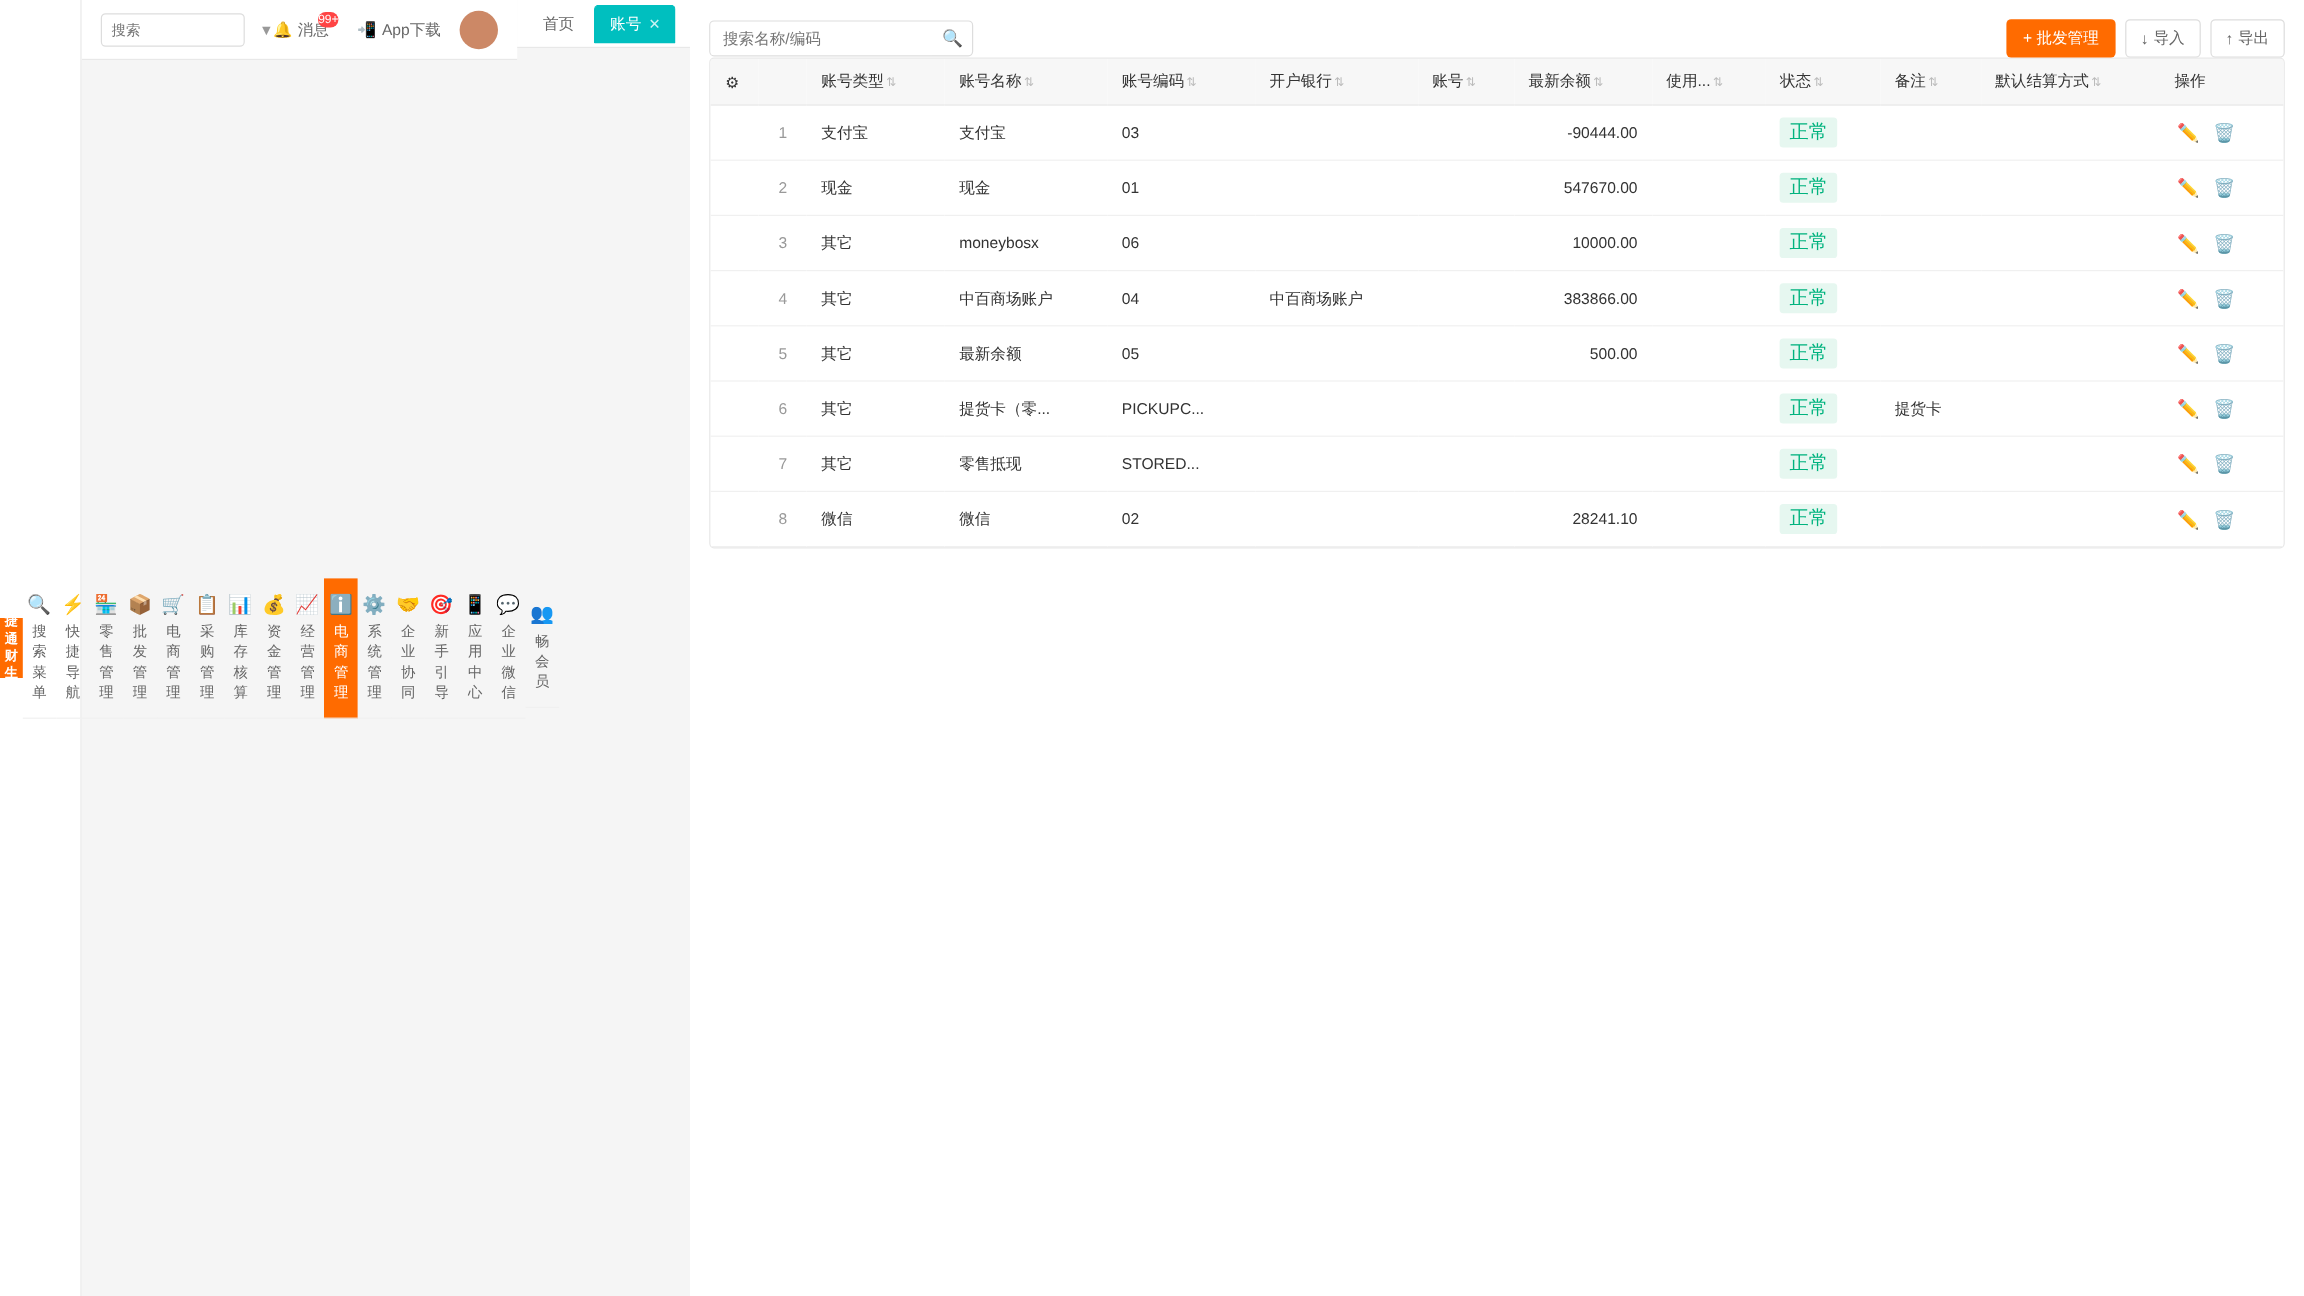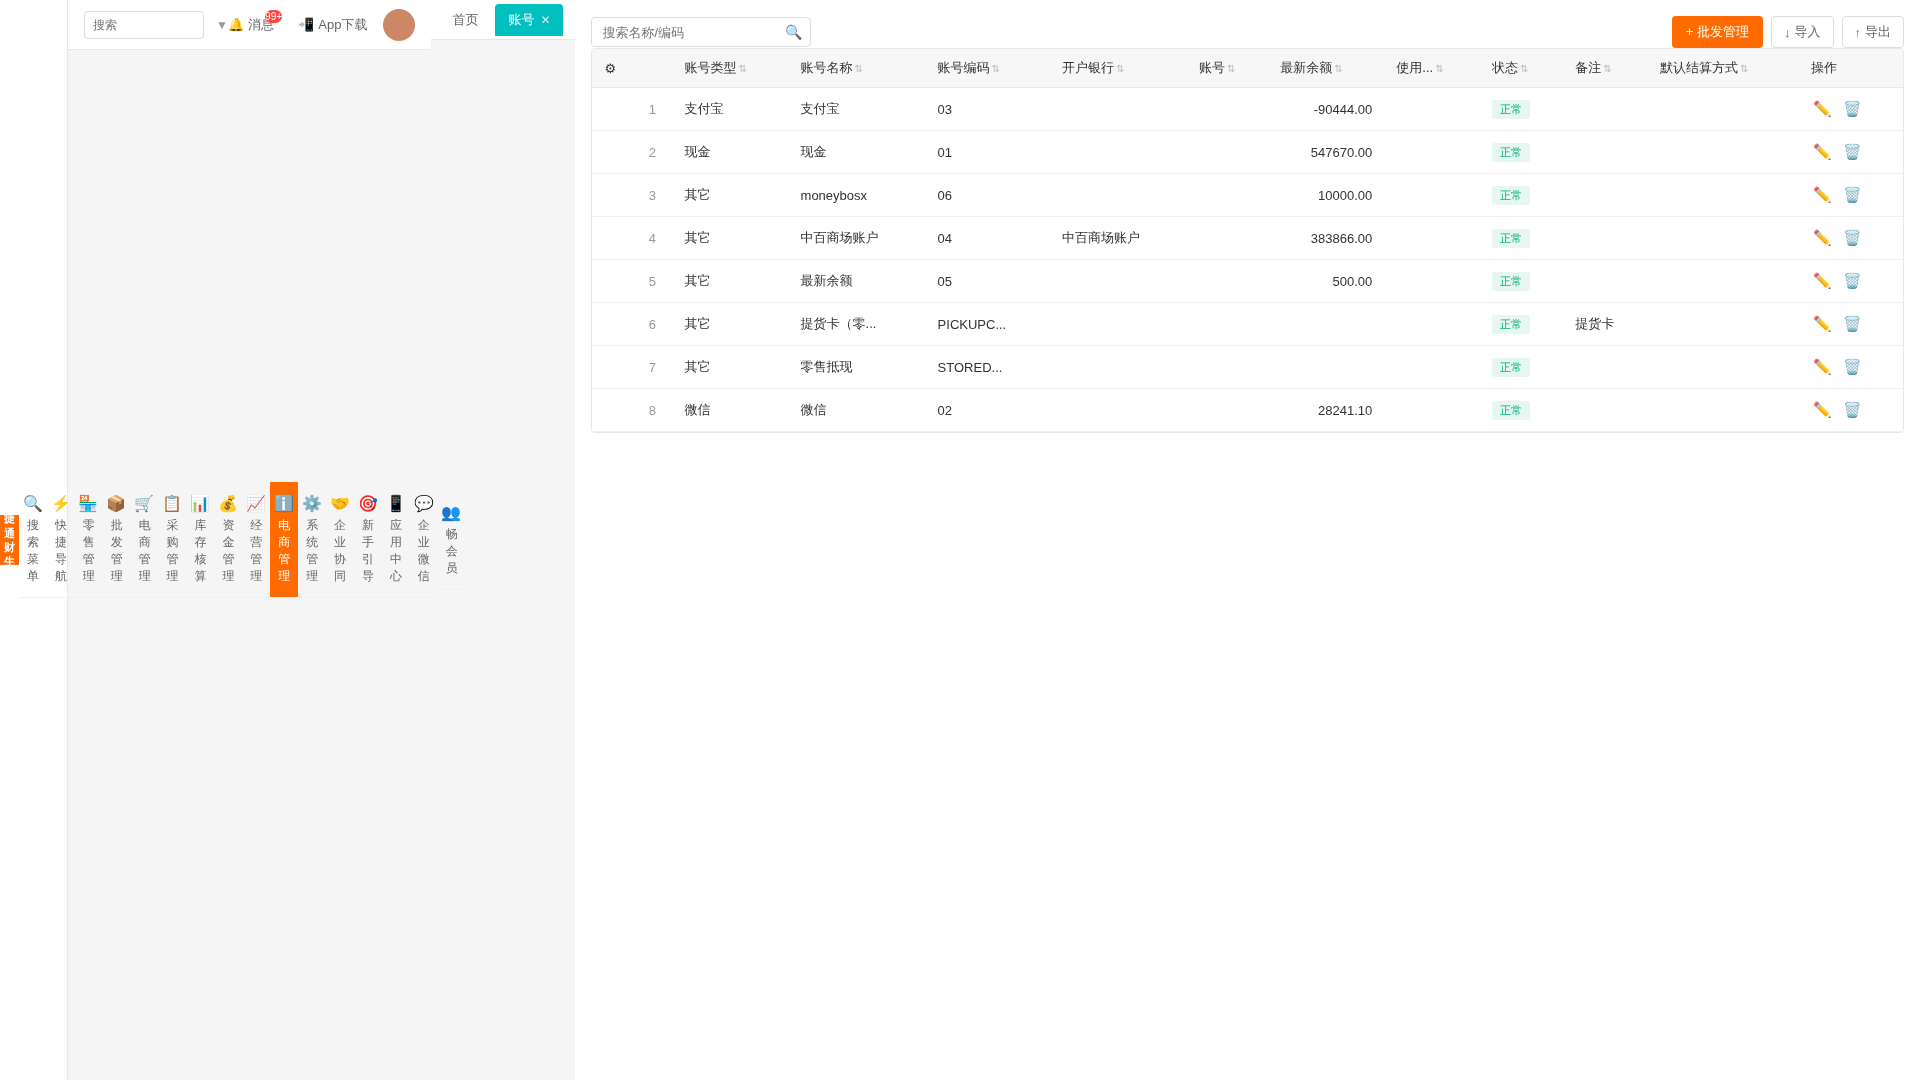--- a/index.html
+++ b/index.html
@@ -257,21 +257,21 @@
       padding: 10px 12px;
       color: #333;
       white-space: nowrap;
     }
     .td-number { color: #999; text-align: center; width: 40px; }
     .td-gear { text-align: center; width: 40px; }
     .status-badge {
       display: inline-block;
       padding: 2px 8px;
       border-radius: 3px;
-      font-size: 11px;
+      font-size: 16px;
       background: #e6f7f0;
       color: #00b37e;
     }
     .action-btns {
       display: flex;
       gap: 8px;
       align-items: center;
     }
     .action-btn {
       color: #999;

